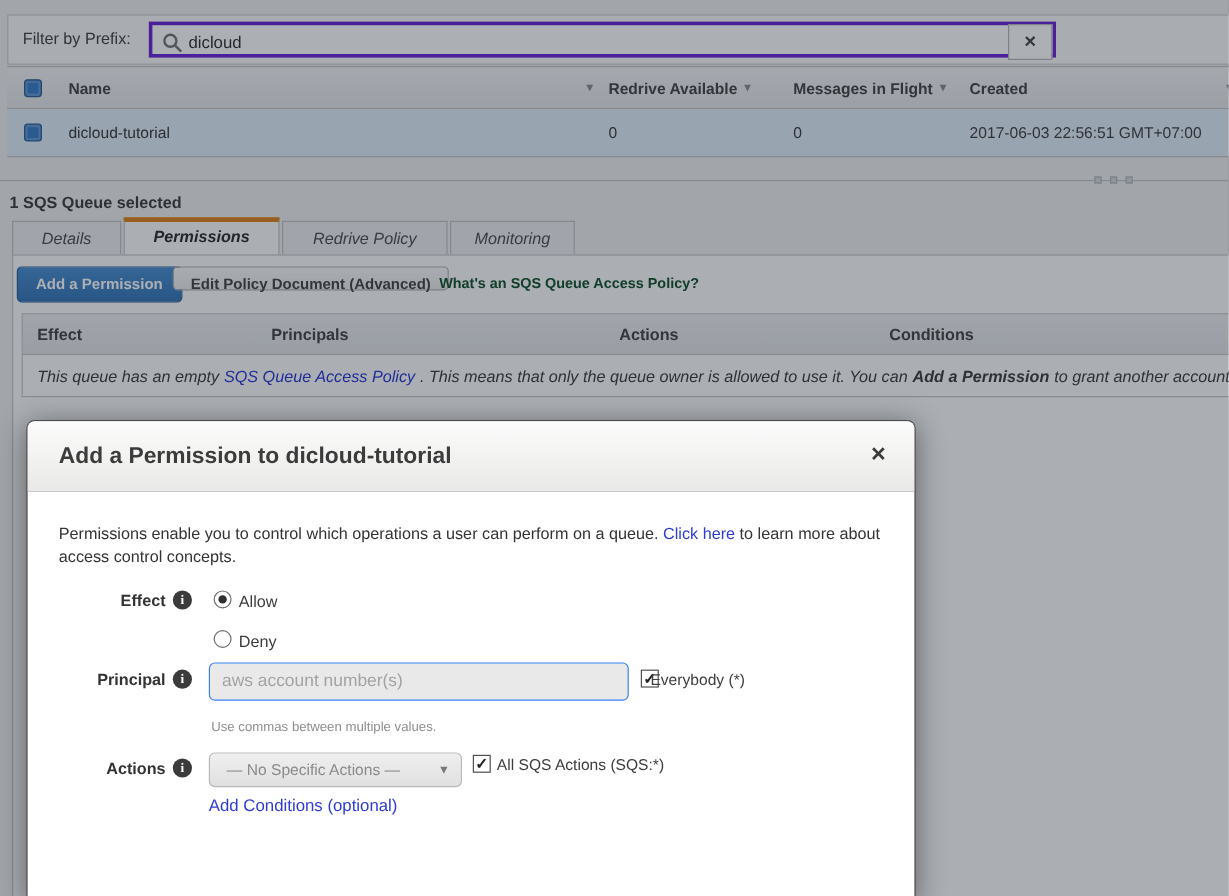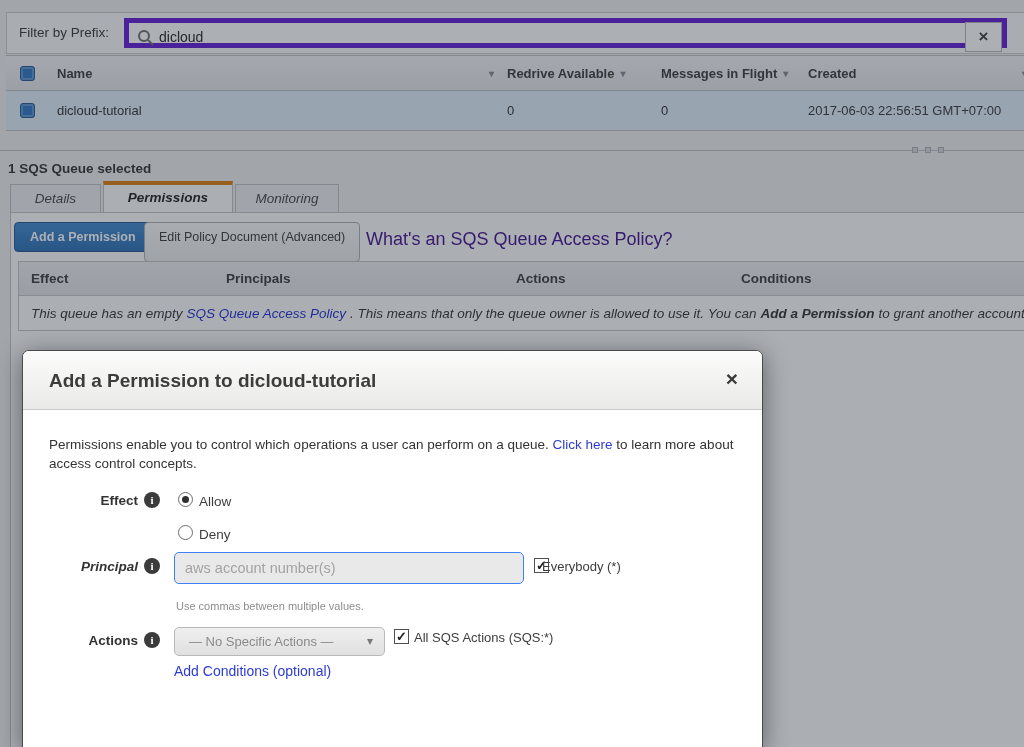--- a/index.html
+++ b/index.html
@@ -14,22 +14,22 @@
   
   .filter-panel {
     position:absolute; left:6px; top:12px; width:1034px; height:42px;
     background:#fafafa; border:1px solid #cfcfcf;
   }
   .filter-label {
     position:absolute; left:12px; top:0; height:40px; line-height:40px;
     font-weight:normal; color:#444; font-size:13.5px;
   }
   .search-box {
-    position:absolute; left:117px; top:5px; width:883px; height:30px;
-    background:#fff; border:5px solid #6d28d9;
+    position:absolute; left:117px; top:5px; width:756px; height:30px;
+    background:#fff; border:3px solid #6d28d9;
   }
   .search-icon { position:absolute; left:8px; top:6px; width:17px; height:17px; }
   .search-input {
     position:absolute; left:30px; top:0; width:750px; height:28px; border:none;
     outline:none; font-family:"Liberation Sans",sans-serif; font-size:14px; color:#333;
     background:transparent;
   }
   .clear-btn {
     position:absolute; right:0; top:-1px; width:37px; height:30px;
     border:1px solid #b9b9b9; background:#fff; font-size:17px; font-weight:bold;
@@ -80,27 +80,27 @@
     background:#fdfdfd; border-left:1px solid #c9c9c9; border-top:1px solid #c9c9c9;
   }
 
   
   .btn-primary {
     position:absolute; left:14px; top:222px; height:30px; padding:0 15px;
     background:linear-gradient(#4b90d2,#3878b8); border:1px solid #2c629c; border-radius:4px;
     color:#fff; font-weight:bold; font-size:12.5px; line-height:28px; cursor:pointer;
   }
   .btn-secondary {
-    position:absolute; left:144px; top:222px; height:40px; padding:0 14px;
+    position:absolute; left:144px; top:222px; height:20px; padding:0 14px;
     background:linear-gradient(#fafafa,#ececec); border:1px solid #b4b4b4; border-radius:4px;
-    color:#474747; font-weight:normal; font-size:12.5px; line-height:28px; cursor:pointer;
+    color:#474747; font-weight:bold; font-size:12.5px; line-height:28px; cursor:pointer;
   }
   .help-link {
-    position:absolute; left:366px; top:229px; color:#4c1d95; font-size:18px;
-    cursor:pointer; text-decoration:none;
+    position:absolute; left:366px; top:229px; color:#14532d; font-size:12px;
+    cursor:pointer; text-decoration:none;font-weight:bold;
   }
 
   
   .perm-table { position:absolute; left:18px; top:261px; width:1082px; }
   .pt-header {
     position:relative; height:35px; background:linear-gradient(#eff0f2,#e3e5e7);
     border:1px solid #c9c9c9; font-weight:bold; color:#474747; font-size:13.5px;
   }
   .pt-header .cell { height:33px; }
   .pt-msg {
@@ -227,20 +227,21 @@
       <span class="grip" style="left:912px;"></span>
       <span class="grip" style="left:925px;"></span>
       <span class="grip" style="left:938px;"></span>
     </div>
 
     <div class="selection-summary">1 SQS Queue selected</div>
 
     <div class="tabs">
       <div class="tab t0">Details</div>
       <div class="tab t1 active">Permissions</div>
+      <div class="tab t2">Redrive Policy</div>
       <div class="tab t3">Monitoring</div>
     </div>
 
     <div class="tab-panel"></div>
 
     <div class="btn-primary">Add a Permission</div>
     <div class="btn-secondary">Edit Policy Document (Advanced)</div>
     <a class="help-link">What's an SQS Queue Access Policy?</a>
 
     <div class="perm-table">
@@ -272,21 +273,21 @@
       <span>Permissions enable you to control which operations a user can perform on a queue. </span><span class="lnk">Click here</span><span> to learn more about access control concepts.</span>
     </div>
 
     <div class="field-label" style="top:142px;">Effect</div>
     <div class="info-icon" style="top:141px;">i</div>
     <span class="radio checked" style="left:155px; top:141px;"></span>
     <span class="opt-label" style="left:176px; top:143px;">Allow</span>
     <span class="radio" style="left:155px; top:174px;"></span>
     <span class="opt-label" style="left:176px; top:176px;">Deny</span>
 
-    <div class="field-label" style="top:208px;font-style:italic;">Principal</div>
+    <div class="field-label" style="top:208px;">Principal</div>
     <div class="info-icon" style="top:207px;">i</div>
     <input class="txt-input" placeholder="aws account number(s)" style="">
     <span class="cbx" style="left:511px; top:207px;">✓</span>
     <span class="opt-label" style="left:519px; top:208px; font-size:13px;">Everybody (*)</span>
     <div class="helper">Use commas between multiple values.</div>
 
     <div class="field-label" style="top:282px;">Actions</div>
     <div class="info-icon" style="top:281px;">i</div>
     <div class="dropdown">
       <span class="dd-value">— No Specific Actions —</span>

